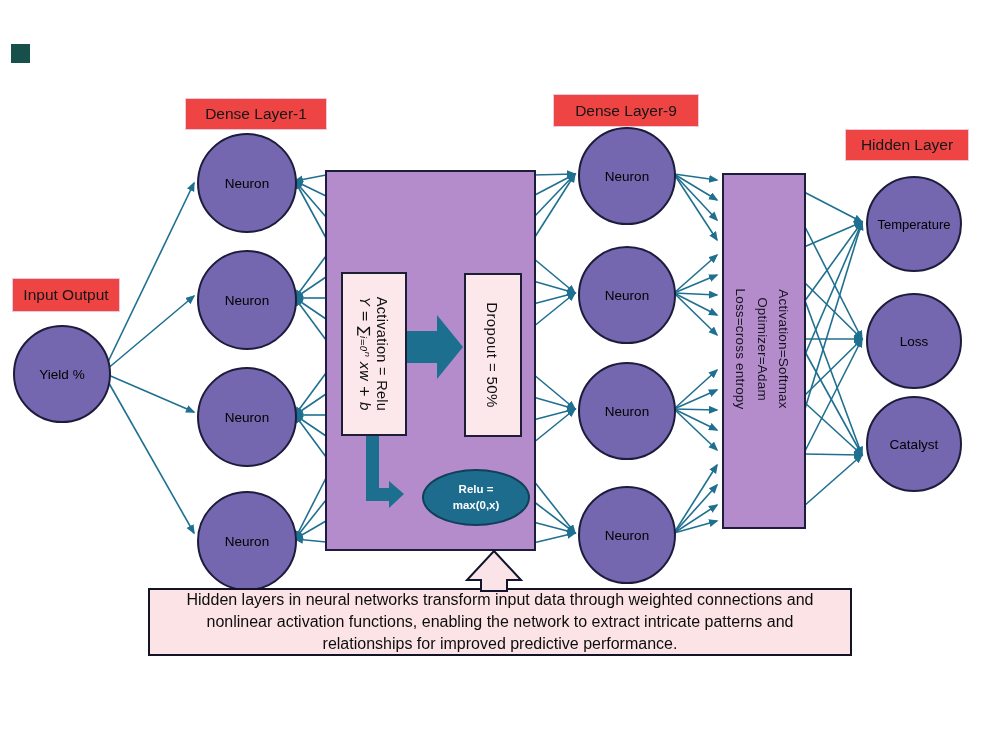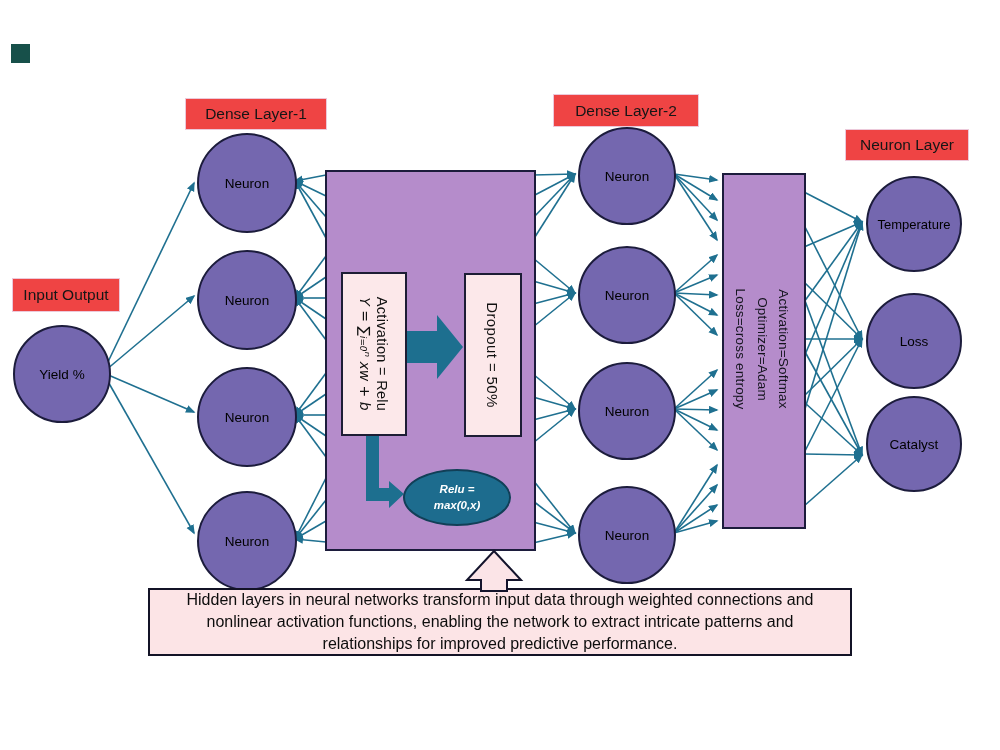--- a/index.html
+++ b/index.html
@@ -134,24 +134,24 @@
 
 <div class="abs teal-square" style="left:11px;top:44px;width:19px;height:19px;"></div>
 
 <div class="abs tag" style="left:12px;top:278px;width:106px;height:32px;">
     <span>Input Output</span>
   </div>
 <div class="abs tag" style="left:185px;top:98px;width:140px;height:30px;">
     <span>Dense Layer-1</span>
   </div>
 <div class="abs tag" style="left:553px;top:94px;width:144px;height:31px;">
-    <span>Dense Layer-2</span>
+    <span>Dense Layer-9</span>
   </div>
 <div class="abs tag" style="left:845px;top:129px;width:122px;height:30px;">
-    <span>Neuron Layer</span>
+    <span>Hidden Layer</span>
   </div>
 
 <div class="abs node" style="left:13px;top:325px;width:94px;height:94px;">
     <span>Yield %</span>
   </div>
 
 <div class="abs node" style="left:197px;top:133px;width:96px;height:96px;">
     <span>Neuron</span>
   </div>
 <div class="abs node" style="left:197px;top:250px;width:96px;height:96px;">
@@ -168,21 +168,21 @@
 
 <div class="abs rot pinkbox" style="left:292px;top:321px;width:160px;height:62px;">
   <div class="act-line1">Activation = Relu</div>
   <div class="act-line2">Y = ∑ᵢ₌₀ⁿ xw + b</div>
 </div>
 
 <div class="abs rot pinkbox" style="left:411px;top:326px;width:160px;height:54px;">
   <div class="dropout-line">Dropout = 50%</div>
 </div>
 
-<div class="abs ellipse" style="left:403px;top:469px;width:104px;height:53px;font-style:italic;">
+<div class="abs ellipse" style="left:422px;top:469px;width:104px;height:53px;">
   <div>Relu =</div>
   <div>max(0,x)</div>
 </div>
 
 <div class="abs node" style="left:578px;top:127px;width:94px;height:94px;">
     <span>Neuron</span>
   </div>
 <div class="abs node" style="left:578px;top:246px;width:94px;height:94px;">
     <span>Neuron</span>
   </div>

